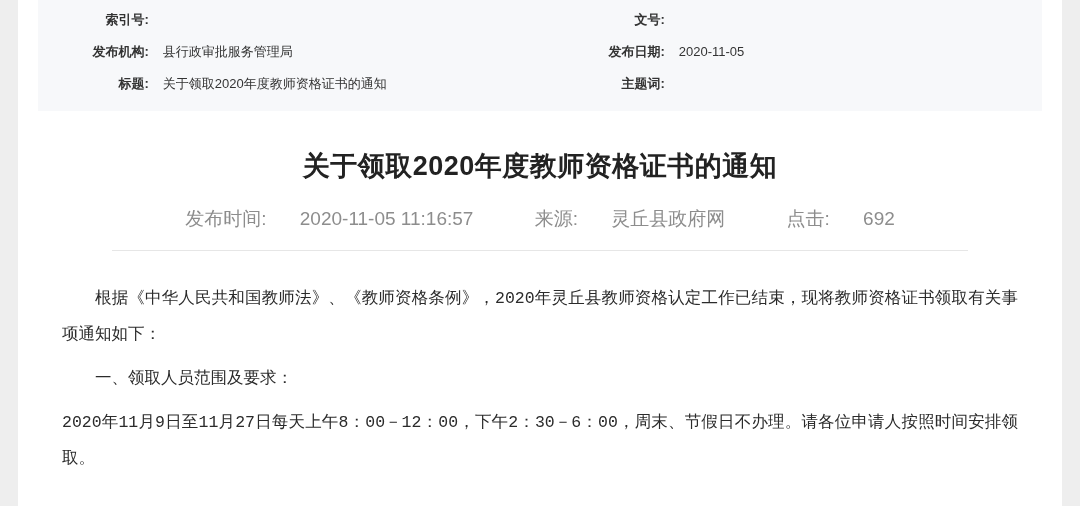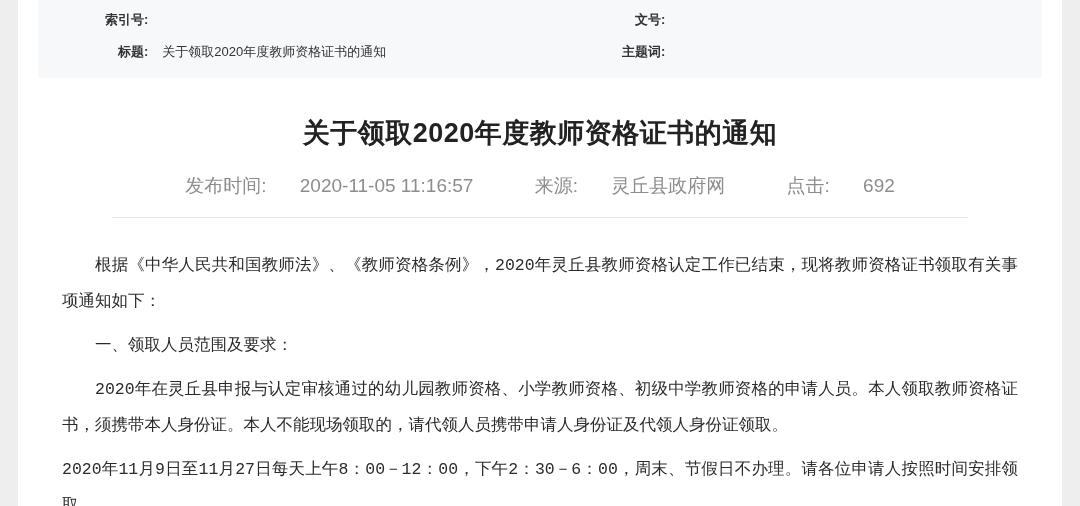--- a/index.html
+++ b/index.html
@@ -112,20 +112,26 @@
     <div class="meta-box">
       <table class="meta-table">
         <tbody>
           <tr>
             <td class="meta-label col-left-label">索引号:</td>
             <td class="meta-value col-left-value"></td>
             <td class="meta-label col-right-label">文号:</td>
             <td class="meta-value col-right-value"></td>
           </tr>
           <tr>
+            <td class="meta-label col-left-label">发布机构:</td>
+            <td class="meta-value col-left-value">县行政审批服务管理局</td>
+            <td class="meta-label col-right-label">发布日期:</td>
+            <td class="meta-value col-right-value">2020-11-05</td>
+          </tr>
+          <tr>
             <td class="meta-label col-left-label">标题:</td>
             <td class="meta-value col-left-value">关于领取2020年度教师资格证书的通知</td>
             <td class="meta-label col-right-label">主题词:</td>
             <td class="meta-value col-right-value"></td>
           </tr>
         </tbody>
       </table>
     </div>
 
     <div class="title-block">
@@ -134,18 +140,17 @@
         <span><span>发布时间:</span>&nbsp;<span class="val">2020-11-05 11:16:57</span></span>
         <span><span>来源:</span>&nbsp;<span class="val">灵丘县政府网</span></span>
         <span><span>点击:</span>&nbsp;<span class="val">692</span></span>
       </div>
       <div class="divider"></div>
     </div>
 
     <div class="doc-body">
       <p class="indent">根据《中华人民共和国教师法》、《教师资格条例》，2020年灵丘县教师资格认定工作已结束，现将教师资格证书领取有关事项通知如下：</p>
       <p class="indent">一、领取人员范围及要求：</p>
-      <p class="indent">2020年在灵丘县申报与认定审核通过的幼儿园教师资格、小学教师资格、初级中学教师资格的申请人员。本人领取教师资格证书，须携带本人身份证。本人不能现场领取的，请代领人员携带申请人身份证及代领人身份证领取。</p>
       <p>2020年11月9日至11月27日每天上午8：00－12：00，下午2：30－6：00，周末、节假日不办理。请各位申请人按照时间安排领取。</p>
     </div>
 
   </div>
 </div>
 
 </body></html>

